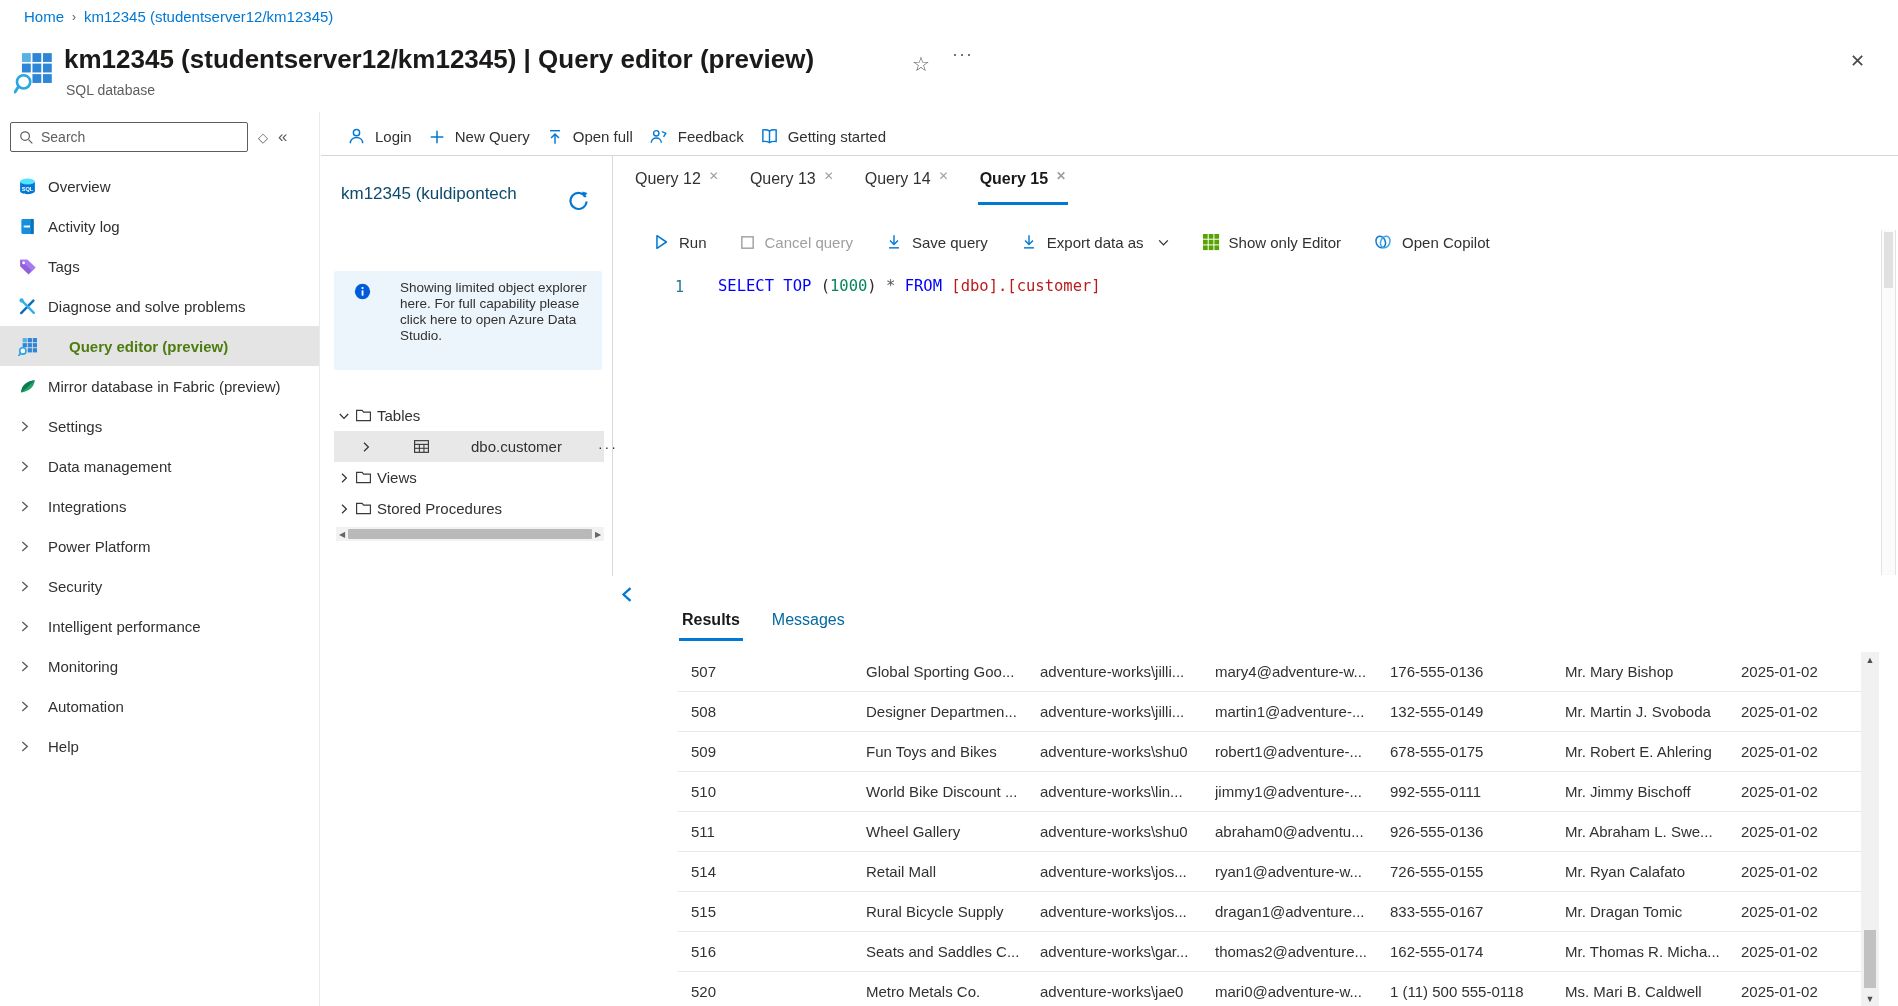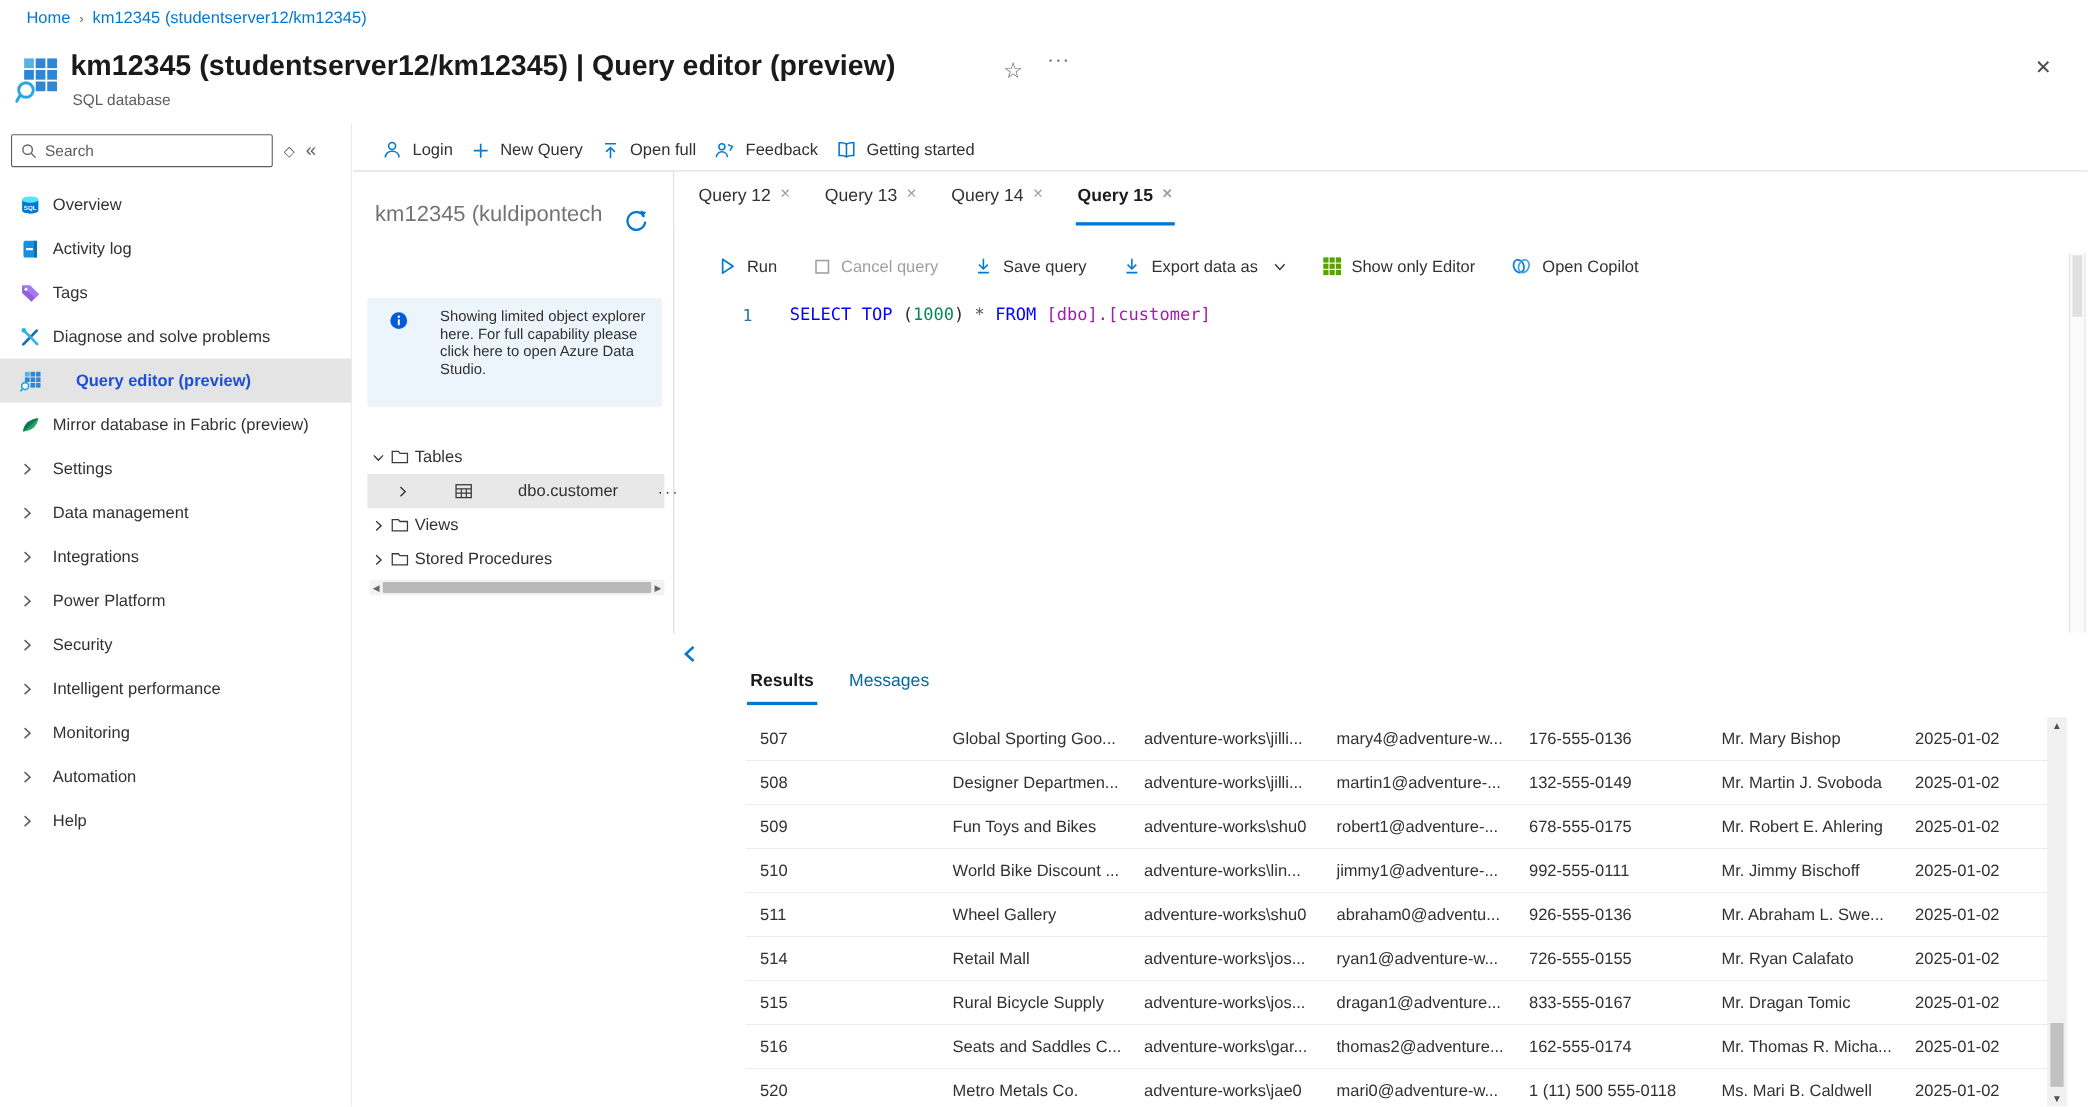--- a/index.html
+++ b/index.html
@@ -24,30 +24,30 @@
   
   .sidebar { left:0; top:112px; width:320px; bottom:0; border-right:1px solid #eaeaea; background:#fff; }
   .search-row { display:flex; align-items:center; margin:10px 8px 0 10px; gap:10px; }
   .search-box { flex:0 0 238px; height:30px; border:1px solid #605e5c; border-radius:2px; display:flex; align-items:center; padding:0 8px; gap:7px; background:#fff; }
   .search-box input { border:none; outline:none; font-size:14px; color:#323130; width:100%; font-family:"Liberation Sans",sans-serif; }
   .search-box input::placeholder { color:#605e5c; }
   .diamond { color:#605e5c; font-size:13px; cursor:pointer; }
   .collapse { color:#605e5c; font-size:17px; cursor:pointer; }
   .nav { margin-top:14px; }
   .nav-item { height:40px; display:flex; align-items:center; padding-left:18px; gap:11px; font-size:15px; color:#323130; cursor:pointer; }
-  .nav-item.selected { background:#e4e4e4; font-weight:700; color:#1d4ed8;gap:32px; }
+  .nav-item.selected { background:#e4e4e4; font-weight:700; color:#4d7c0f;gap:32px; }
   .nav-icon { width:19px; height:19px; flex:0 0 19px; }
   .chev { width:13px; height:13px; flex:0 0 13px; margin-right:6px; }
 
   
   .cmdbar { left:321px; top:118px; right:0; height:38px; display:flex; align-items:center; gap:16px; padding-left:26px; border-bottom:1px solid #d6d6d6; background:#fff; }
   .cmd-item { display:flex; align-items:center; gap:9px; font-size:15px; color:#323130; cursor:pointer; white-space:nowrap; }
 
   
-  .db-title { left:341px; top:184px; font-size:20px; color:#737373; }
+  .db-title { left:341px; top:184px; font-size:17px; color:#0c4a6e; }
   .refresh-btn { left:567px; top:190px; cursor:pointer; }
   .info-box { left:334px; top:271px; width:268px; height:99px; background:#ecf4fc; border-radius:2px; }
   .info-ic { position:absolute; left:20px; top:12px; }
   .info-text { position:absolute; left:66px; top:9px; width:192px; font-size:13.5px; line-height:16px; color:#323130; }
   .tree-row { height:31px; display:flex; align-items:center; font-size:15px; color:#323130; cursor:pointer; }
   .tree { left:334px; top:400px; width:270px; }
   .tree-row.sel { background:#e8e8e8;gap:36px; }
   .t-chev { width:12px; height:12px; margin-right:5px; }
   .t-ic { width:17px; height:17px; margin-right:5px; }
   .tree-more { margin-left:auto; margin-right:10px; color:#323130; letter-spacing:2px; font-size:14px; cursor:pointer; }
@@ -65,21 +65,21 @@
   .qtab.active { font-weight:700; color:#1b1a19; border-bottom-color:#0078d4; }
 
   
   .qtoolbar { left:652px; top:224px; height:36px; display:flex; align-items:center; gap:32px; }
   .qt-item { display:flex; align-items:center; gap:9px; font-size:15px; color:#323130; cursor:pointer; white-space:nowrap; }
   .qt-item.disabled { color:#a19f9d; cursor:default; }
 
   
   .gutter-num { left:612px; top:278px; width:72px; text-align:right; font-family:"DejaVu Sans Mono",monospace; font-size:15px; color:#237893; }
   .code-line { left:718px; top:277px; font-family:"DejaVu Sans Mono",monospace; font-size:15.5px; white-space:pre; }
-  .tk-kw { color:#0000ff; } .tk-num { color:#098658; } .tk-p { color:#2b2b2b; } .tk-op { color:#555; } .tk-id { color:#a21caf;margin-top:43px; }
+  .tk-kw { color:#0000ff; } .tk-num { color:#098658; } .tk-p { color:#2b2b2b; } .tk-op { color:#555; } .tk-id { color:#b91c1c;margin-top:43px; }
   .editor-vscroll { right:2px; top:230px; width:15px; height:345px; background:#fbfbfb; border-left:1px solid #e3e3e3; border-right:1px solid #e3e3e3; }
   .editor-vthumb { position:absolute; top:2px; left:2px; width:9px; height:56px; background:#e0e0e0; }
 
   
   .results-collapse { left:620px; top:586px; cursor:pointer; }
   .rtabs { left:679px; top:611px; display:flex; gap:26px; }
   .rtab { font-size:16px; color:#0369a1; padding:0 3px 9px 3px; border-bottom:3px solid transparent; cursor:pointer; }
   .rtab.active { font-weight:700; color:#1b1a19; border-bottom-color:#0078d4; }
   .rtable { left:678px; top:652px; width:1183px; }
   .rrow { display:grid; grid-template-columns:188px 174px 175px 175px 175px 176px 1fr; height:40px; align-items:center; border-bottom:1px solid #e9e9e9; font-size:15px; color:#323130; cursor:pointer; background:#fff; }

